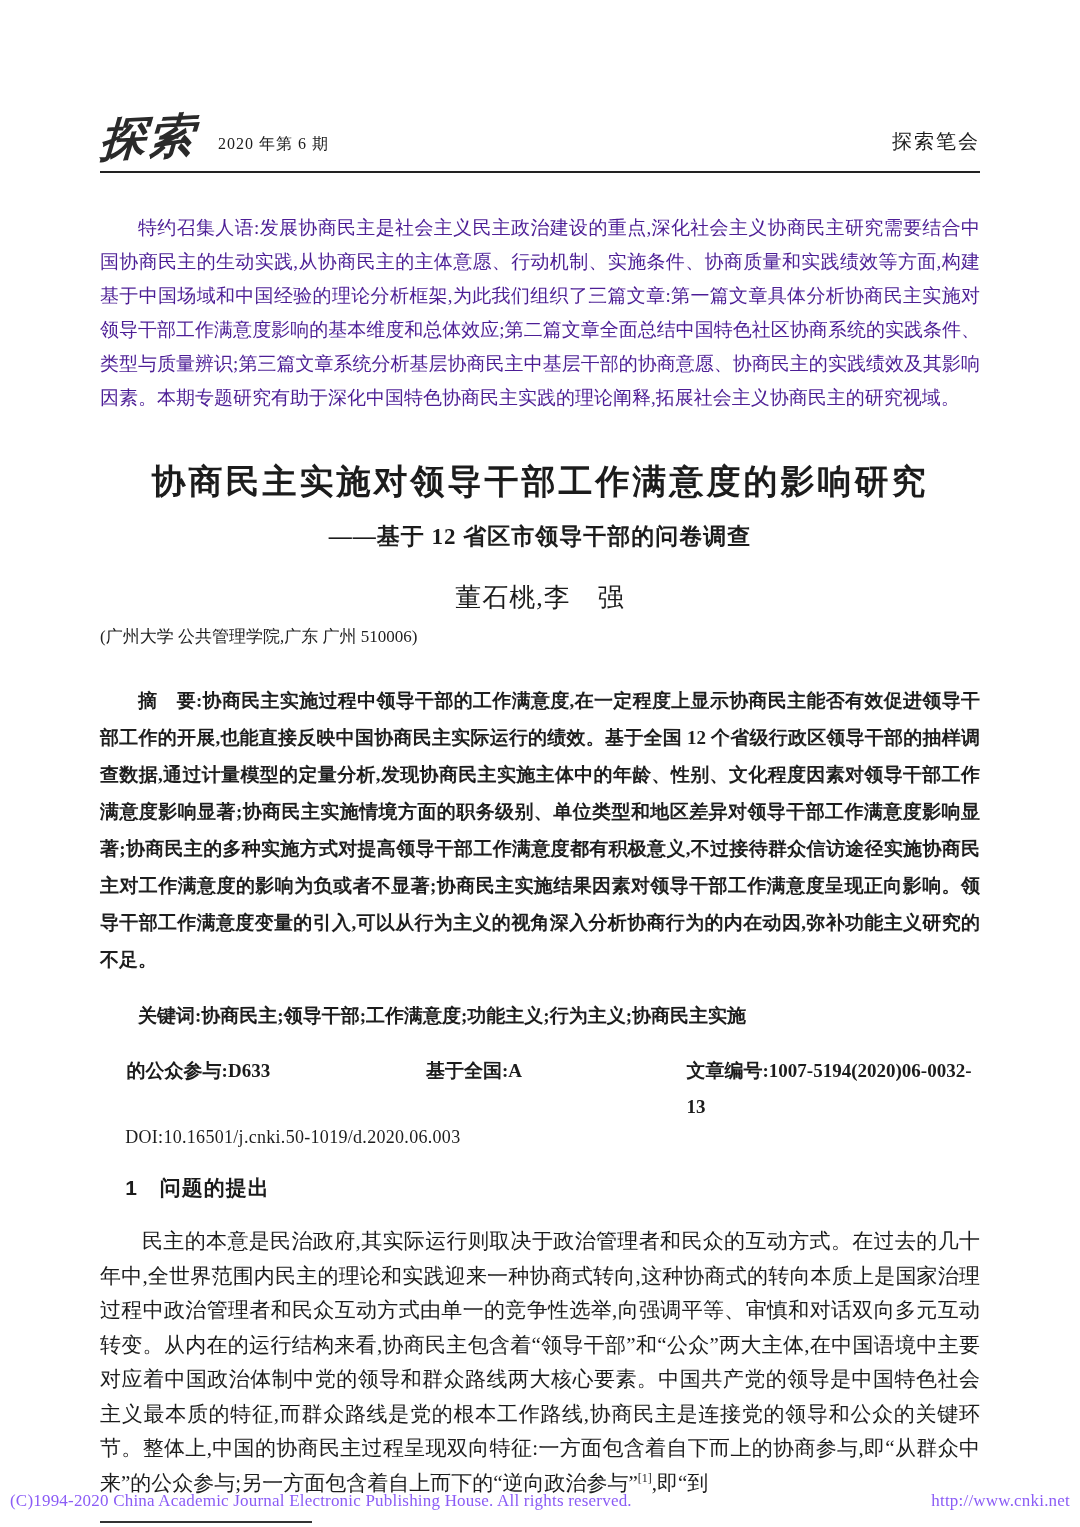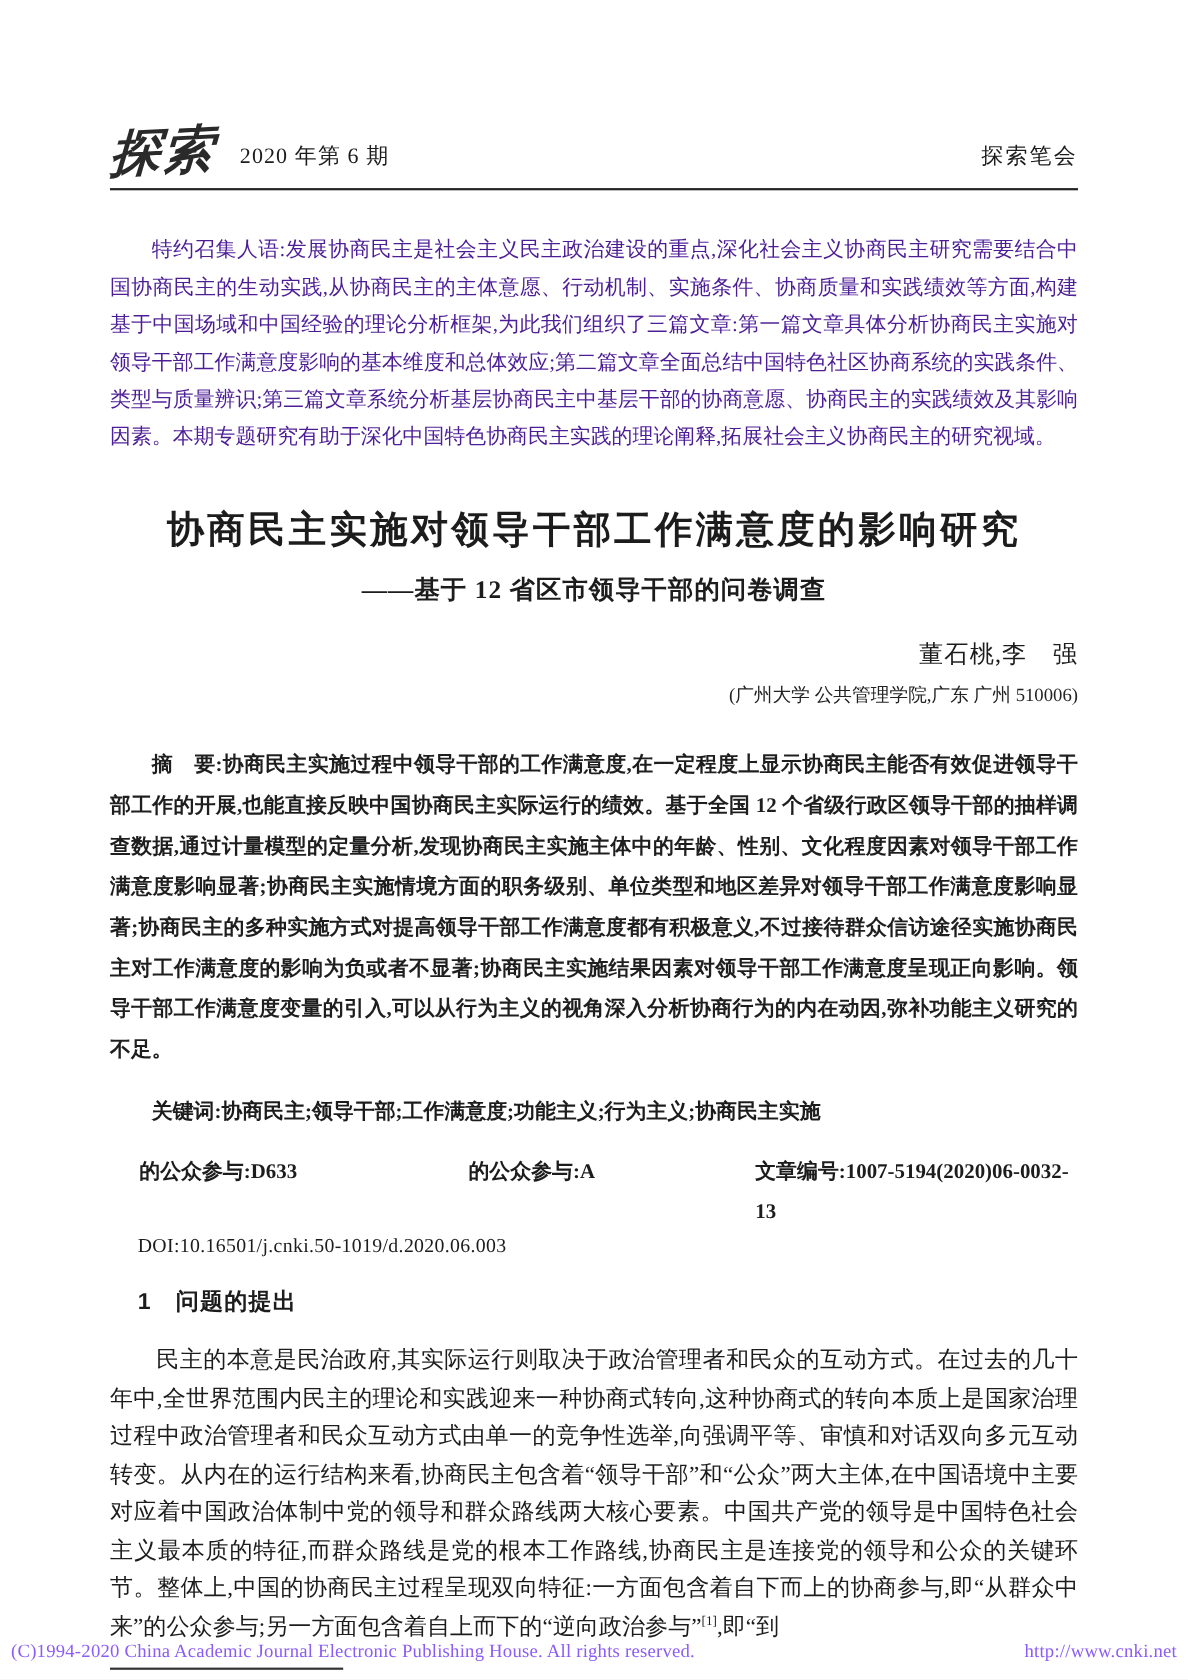--- a/index.html
+++ b/index.html
@@ -15,21 +15,21 @@
   .content{padding:115px 100px 0 100px;}
 
   
   .header-row{display:flex;align-items:flex-end;}
   .logo{
     font-size:46px;font-weight:900;font-style:italic;
     letter-spacing:2px;line-height:1;
     transform:rotate(-3deg) skewX(-6deg);
     color:#2a2a2a;
   }
-  .issue{font-size:20px;margin-left:22px;padding-bottom:6px;letter-spacing:1px;}
+  .issue{font-size:16px;margin-left:22px;padding-bottom:6px;letter-spacing:1px;}
   .header-spacer{flex:1;}
   .column-name{font-size:20px;padding-bottom:6px;letter-spacing:2px;}
   .header-rule{border-bottom:2.5px solid #222;margin-top:10px;}
 
   
   .preamble{
     margin-top:38px;
     font-size:19px;line-height:34px;
     text-align:justify;text-indent:2em;
     color:#4c1d95;
@@ -37,22 +37,22 @@
 
   
   .title{
     margin-top:44px;text-align:center;
     font-size:34px;font-weight:bold;letter-spacing:3px;
   }
   .subtitle{
     margin-top:16px;text-align:center;
     font-size:23px;font-weight:bold;letter-spacing:1px;
   }
-  .authors{margin-top:28px;text-align:right;font-size:22px;letter-spacing:1px;}
-  .affiliation{margin-top:10px;text-align:right;font-size:17px;color:#222;}
+  .authors{margin-top:28px;text-align:center;font-size:26px;letter-spacing:1px;}
+  .affiliation{margin-top:10px;text-align:left;font-size:17px;color:#222;}
 
   
   .abstract{
     margin-top:34px;font-size:19px;line-height:37px;
     font-weight:600;text-align:justify;text-indent:2em;color:#1e1e1e;
   }
   .keywords{margin-top:0;font-size:19px;line-height:37px;font-weight:600;text-indent:2em;}
   .meta-line{
     margin-top:2px;font-size:19px;line-height:36px;font-weight:600;
     padding-left:1.4em;display:flex;
@@ -105,21 +105,21 @@
     <div class="subtitle">——基于 12 省区市领导干部的问卷调查</div>
     <div class="authors">董石桃,李　强</div>
     <div class="affiliation">(广州大学 公共管理学院,广东 广州 510006)</div>
 
     <p class="abstract"><span>摘　要:</span><span>协商民主实施过程中领导干部的工作满意度,在一定程度上显示协商民主能否有效促进领导干部工作的开展,也能直接反映中国协商民主实际运行的绩效。基于全国 12 个省级行政区领导干部的抽样调查数据,通过计量模型的定量分析,发现协商民主实施主体中的年龄、性别、文化程度因素对领导干部工作满意度影响显著;协商民主实施情境方面的职务级别、单位类型和地区差异对领导干部工作满意度影响显著;协商民主的多种实施方式对提高领导干部工作满意度都有积极意义,不过接待群众信访途径实施协商民主对工作满意度的影响为负或者不显著;协商民主实施结果因素对领导干部工作满意度呈现正向影响。领导干部工作满意度变量的引入,可以从行为主义的视角深入分析协商行为的内在动因,弥补功能主义研究的不足。</span></p>
 
     <p class="keywords"><span>关键词:</span><span>协商民主;领导干部;工作满意度;功能主义;行为主义;协商民主实施</span></p>
 
     <div class="meta-line">
       <span class="seg1">的公众参与:D633</span>
-      <span class="seg2">的公众参与:A</span>
+      <span class="seg2">基于全国:A</span>
       <span class="seg3">文章编号:1007-5194(2020)06-0032-13</span>
     </div>
     <div class="doi-line">DOI:10.16501/j.cnki.50-1019/d.2020.06.003</div>
 
     <div class="section-heading">1　问题的提出</div>
 
     <p class="body-para"><span>民主的本意是民治政府,其实际运行则取决于政治管理者和民众的互动方式。在过去的几十年中,全世界范围内民主的理论和实践迎来一种协商式转向,这种协商式的转向本质上是国家治理过程中政治管理者和民众互动方式由单一的竞争性选举,向强调平等、审慎和对话双向多元互动转变。从内在的运行结构来看,协商民主包含着“领导干部”和“公众”两大主体,在中国语境中主要对应着中国政治体制中党的领导和群众路线两大核心要素。中国共产党的领导是中国特色社会主义最本质的特征,而群众路线是党的根本工作路线,协商民主是连接党的领导和公众的关键环节。整体上,中国的协商民主过程呈现双向特征:一方面包含着自下而上的协商参与,即“从群众中来”的公众参与;另一方面包含着自上而下的“逆向政治参与”</span><sup>[1]</sup><span>,即“到</span></p>
 
     <div class="fn-divider"></div>
 

